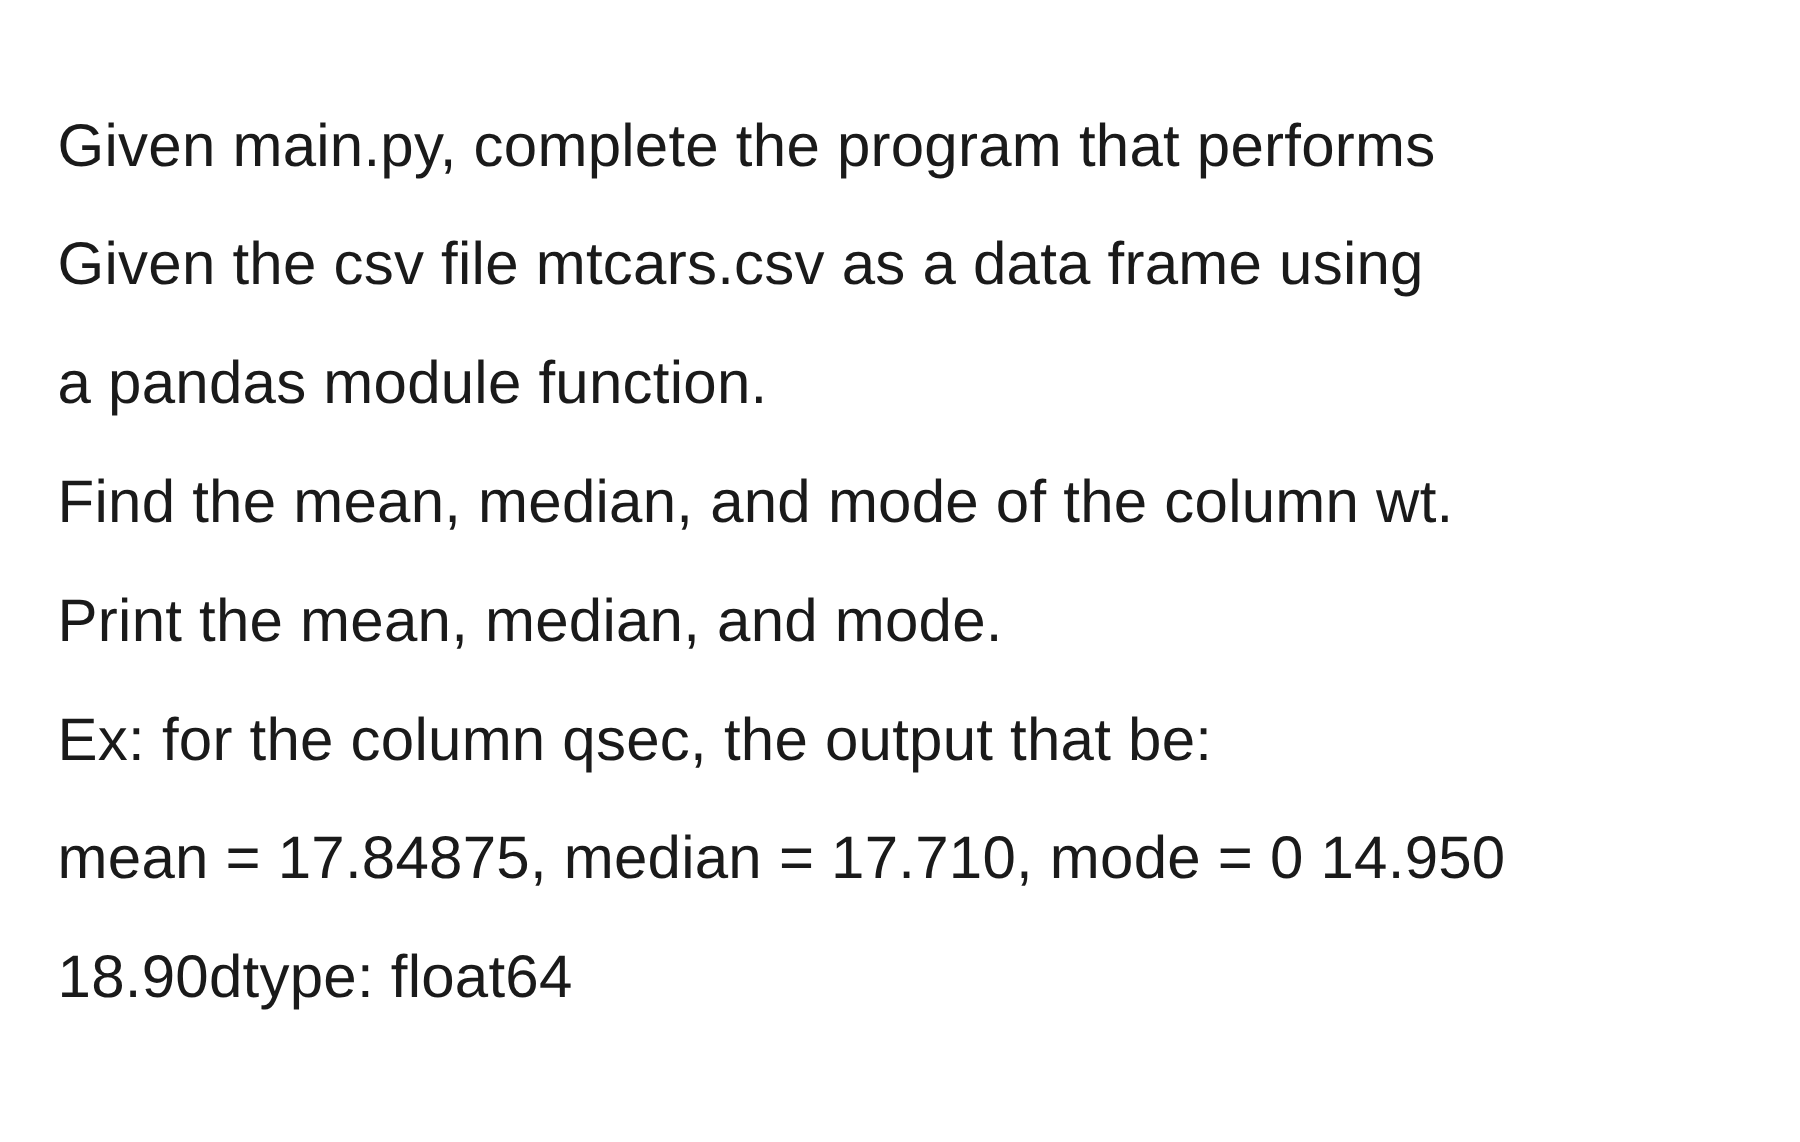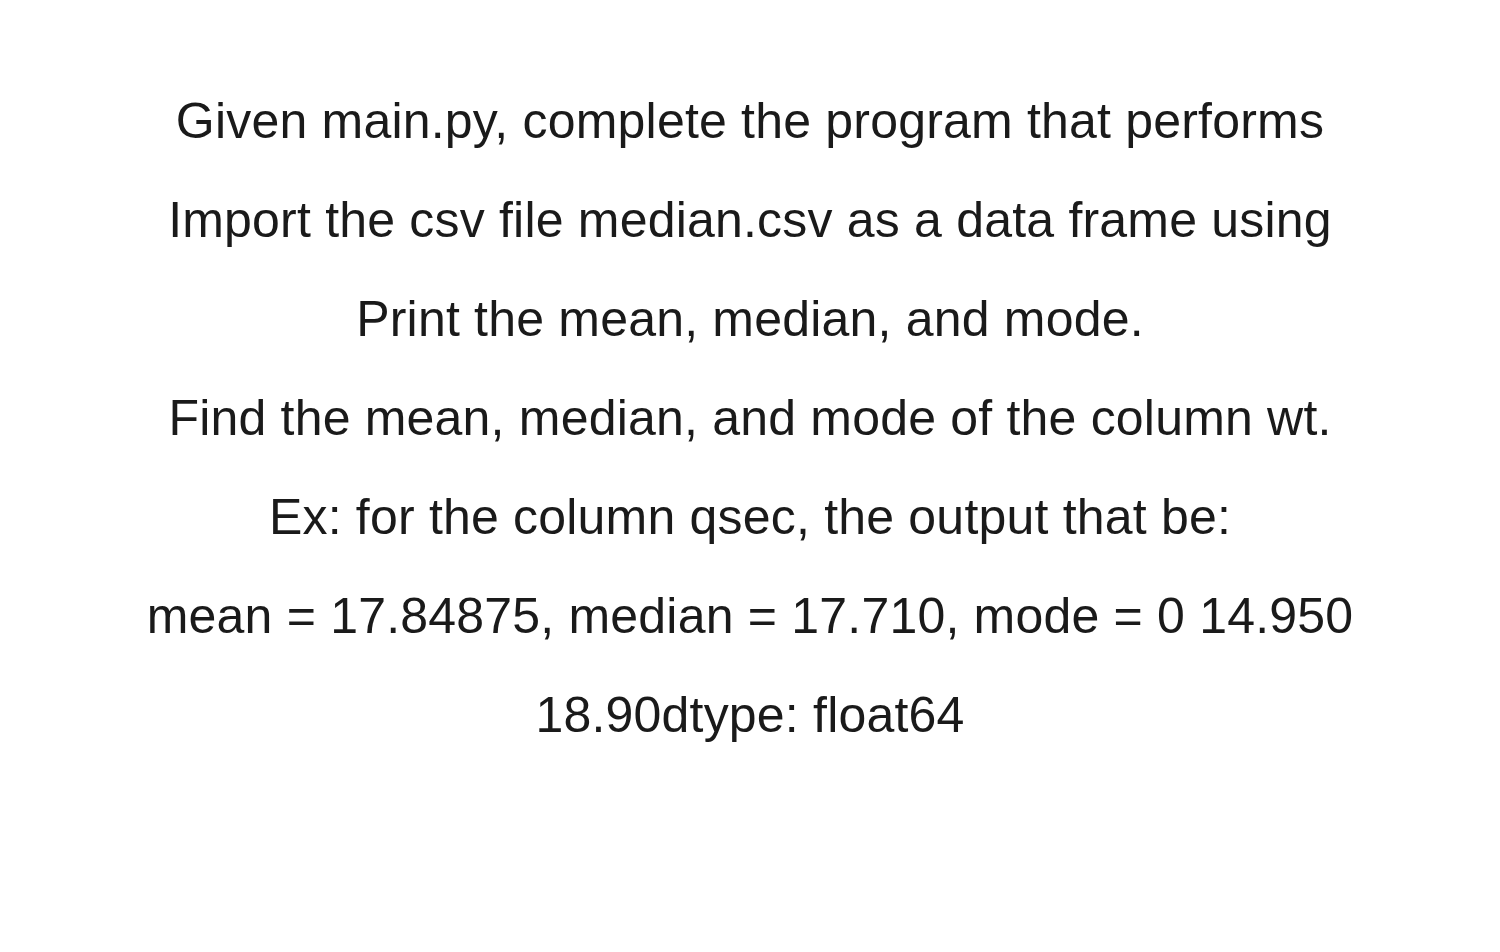--- a/index.html
+++ b/index.html
@@ -7,35 +7,35 @@
       width: 1500px;
       height: 952px;
       background: #ffffff;
       font-family: -apple-system, BlinkMacSystemFont, "Segoe UI", Helvetica, Arial, sans-serif;
       overflow: hidden;
     }
     .page {
       padding: 72px 48px 47px 48px;
       width: 1500px;
       height: 952px;
-      text-align: center;
     }
     .line {
       font-size: 50px;
       line-height: 1.98;
       color: #1a1a1a;
       letter-spacing: 0.2px;
       font-weight: 400;
       white-space: pre-wrap;
     }
   </style>
 </head>
 <body>
 
 <div class="page">
   <div class="line">Given main.py, complete the program that performs</div>
-  <div class="line">Import the csv file median.csv as a data frame using</div>
+  <div class="line">Given the csv file mtcars.csv as a data frame using</div>
+  <div class="line">a pandas module function.</div>
+  <div class="line">Find the mean, median, and mode of the column wt.</div>
   <div class="line">Print the mean, median, and mode.</div>
-  <div class="line">Find the mean, median, and mode of the column wt.</div>
   <div class="line">Ex: for the column qsec, the output that be:</div>
   <div class="line">mean = 17.84875, median = 17.710, mode = 0 14.950</div>
   <div class="line">18.90dtype: float64</div>
 </div>
 
 </body></html>

